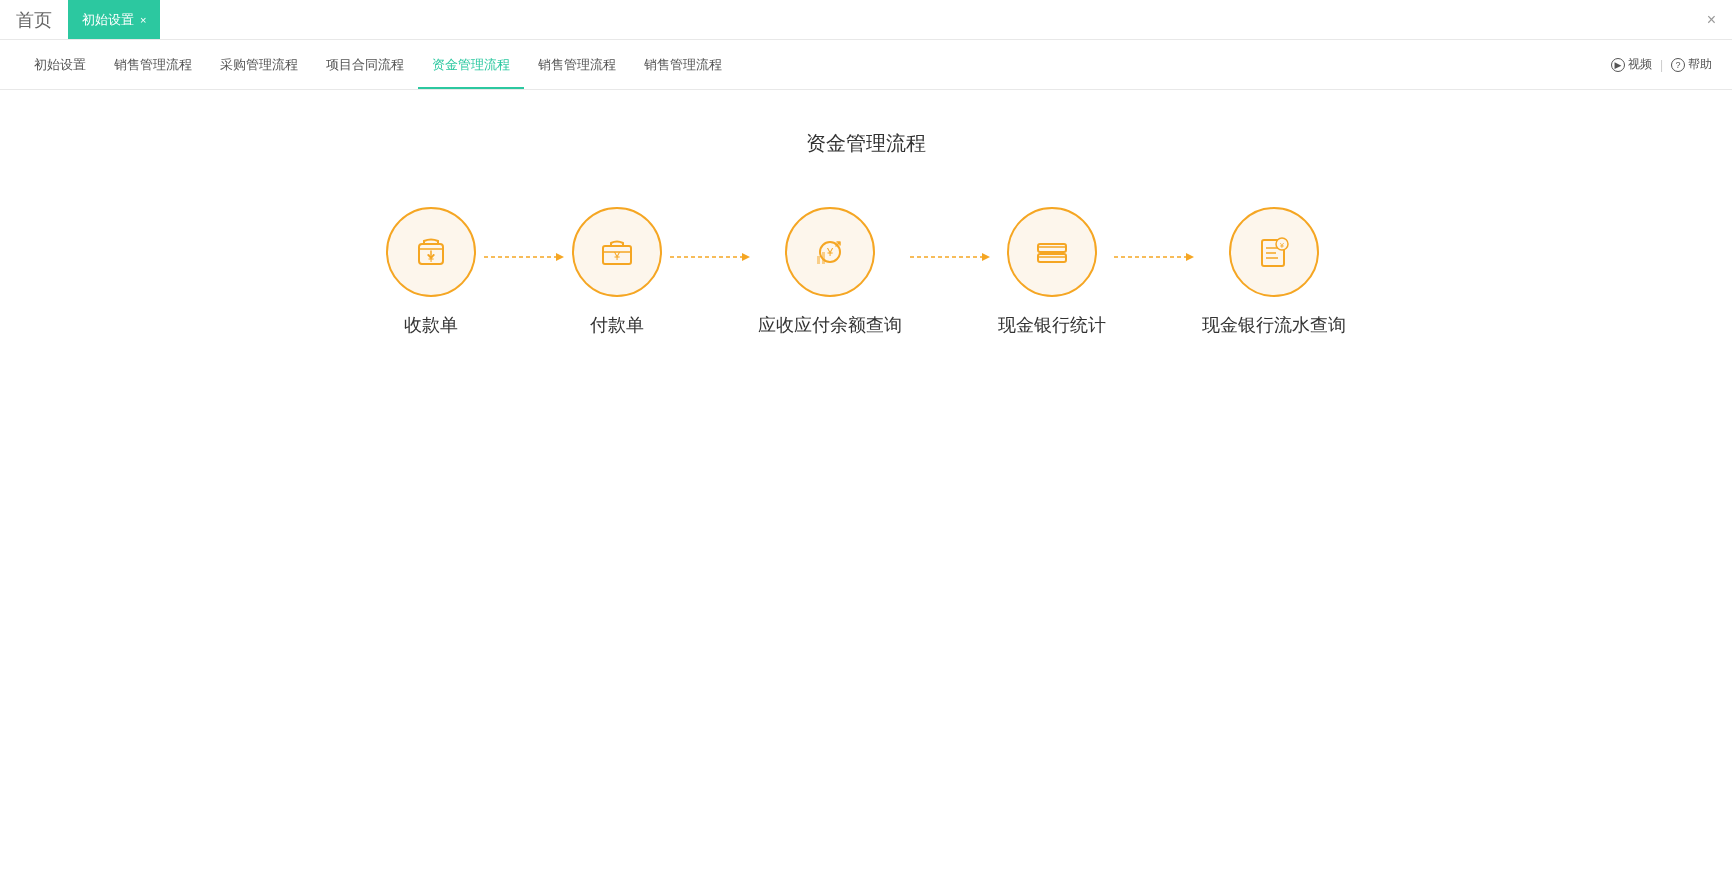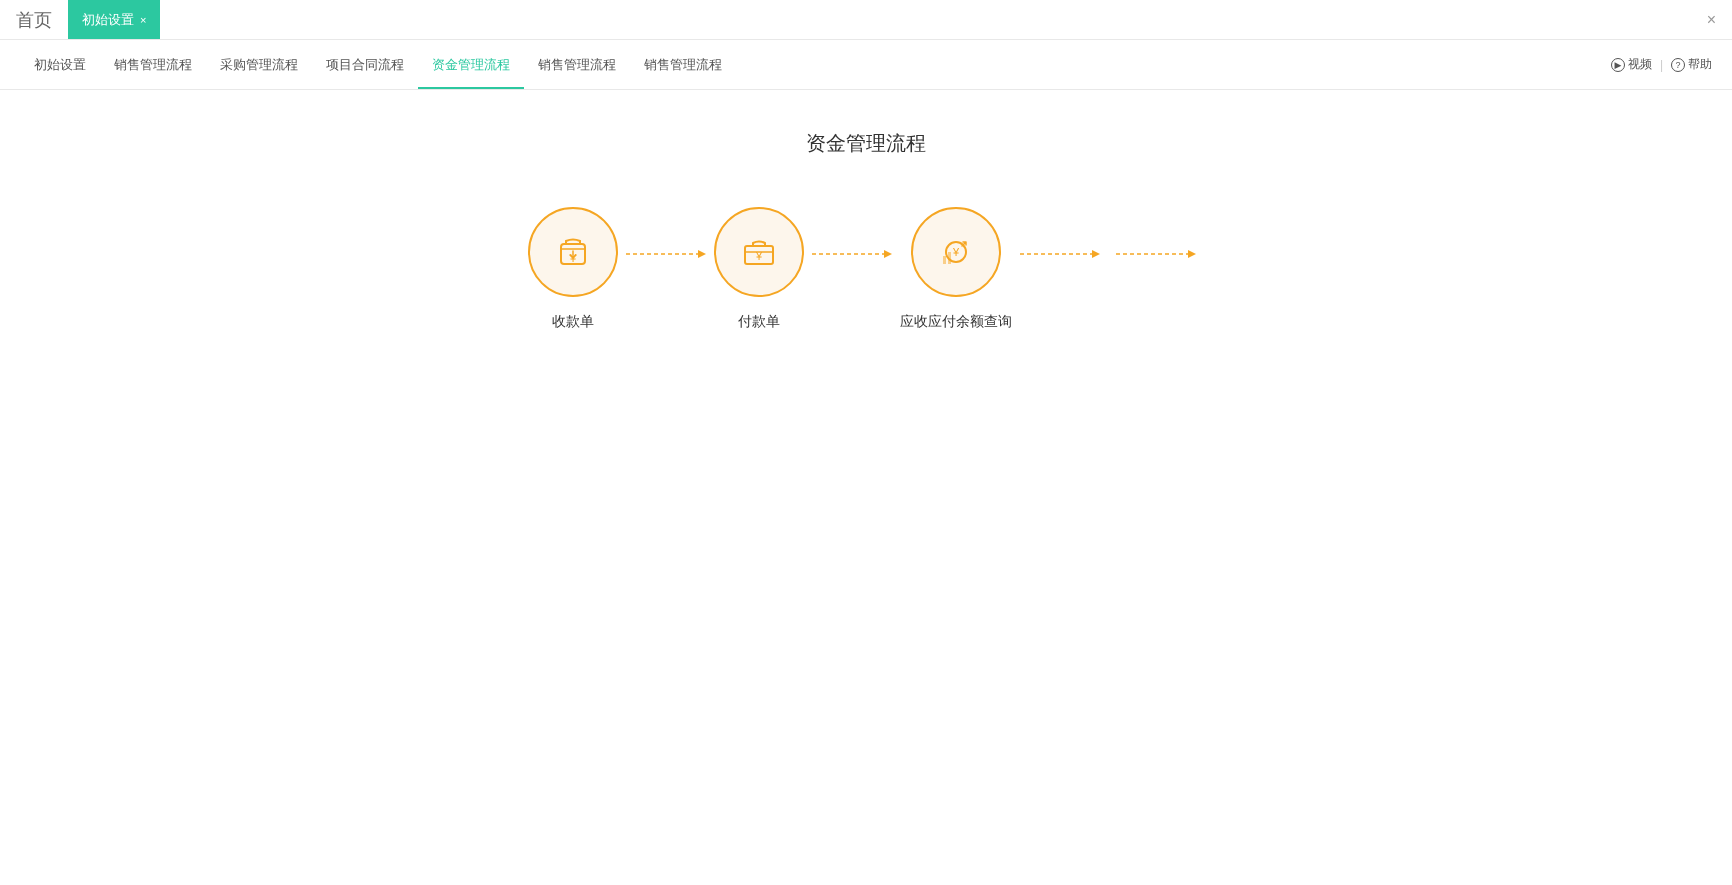--- a/index.html
+++ b/index.html
@@ -135,21 +135,21 @@
       background: #fdf6ec;
       display: flex;
       align-items: center;
       justify-content: center;
       color: #f5a623;
       font-size: 32px;
       margin-bottom: 16px;
     }
 
     .flow-label {
-      font-size: 14px;
+      font-size: 18px;
       color: #333;
       text-align: center;
     }
 
     .flow-arrow {
       display: flex;
       align-items: center;
       padding-bottom: 30px;
       color: #f5a623;
       font-size: 12px;
@@ -262,24 +262,51 @@
       <div class="flow-label">应收应付余额查询</div>
     </div>
 
     <div class="flow-arrow">
       <svg width="80" height="16" viewBox="0 0 80 16">
         <line x1="0" y1="8" x2="72" y2="8" stroke="#f5a623" stroke-width="1.5" stroke-dasharray="4,3"></line>
         <polygon points="72,4 80,8 72,12" fill="#f5a623"></polygon>
       </svg>
     </div>
 
+    <div class="flow-step">
+      <div class="flow-circle">
+        <svg class="icon-svg" viewBox="0 0 40 40" fill="none" xmlns="http://www.w3.org/2000/svg">
+
+          <rect x="6" y="12" width="28" height="8" rx="2" stroke="#f5a623" stroke-width="2" fill="none"></rect>
+          <line x1="6" y1="15" x2="34" y2="15" stroke="#f5a623" stroke-width="1.5"></line>
+          <rect x="6" y="22" width="28" height="8" rx="2" stroke="#f5a623" stroke-width="2" fill="none"></rect>
+          <line x1="6" y1="25" x2="34" y2="25" stroke="#f5a623" stroke-width="1.5"></line>
+        </svg>
+      </div>
+      <div class="flow-label">现金银行统计</div>
+    </div>
 
     <div class="flow-arrow">
       <svg width="80" height="16" viewBox="0 0 80 16">
         <line x1="0" y1="8" x2="72" y2="8" stroke="#f5a623" stroke-width="1.5" stroke-dasharray="4,3"></line>
         <polygon points="72,4 80,8 72,12" fill="#f5a623"></polygon>
       </svg>
     </div>
 
+    <div class="flow-step">
+      <div class="flow-circle">
+        <svg class="icon-svg" viewBox="0 0 40 40" fill="none" xmlns="http://www.w3.org/2000/svg">
+
+          <rect x="8" y="8" width="22" height="26" rx="2" stroke="#f5a623" stroke-width="2" fill="none"></rect>
+          <line x1="12" y1="16" x2="26" y2="16" stroke="#f5a623" stroke-width="1.5"></line>
+          <line x1="12" y1="21" x2="22" y2="21" stroke="#f5a623" stroke-width="1.5"></line>
+          <line x1="12" y1="26" x2="24" y2="26" stroke="#f5a623" stroke-width="1.5"></line>
+
+          <circle cx="28" cy="12" r="6" stroke="#f5a623" stroke-width="1.5" fill="#fdf6ec"></circle>
+          <text x="28" y="16" text-anchor="middle" font-size="7" fill="#f5a623" font-family="sans-serif">¥</text>
+        </svg>
+      </div>
+      <div class="flow-label">现金银行流水查询</div>
+    </div>
 
   </div>
 
 </div>
 
 </body></html>

